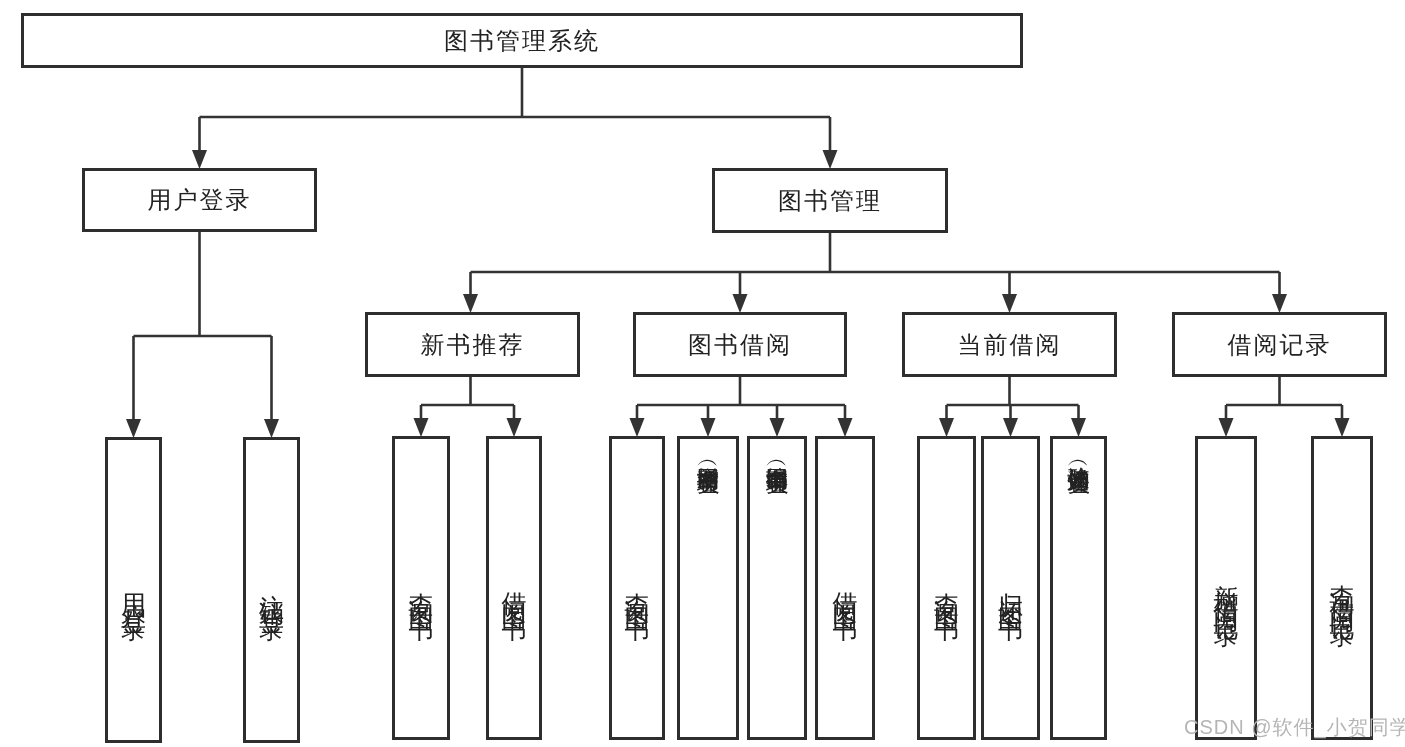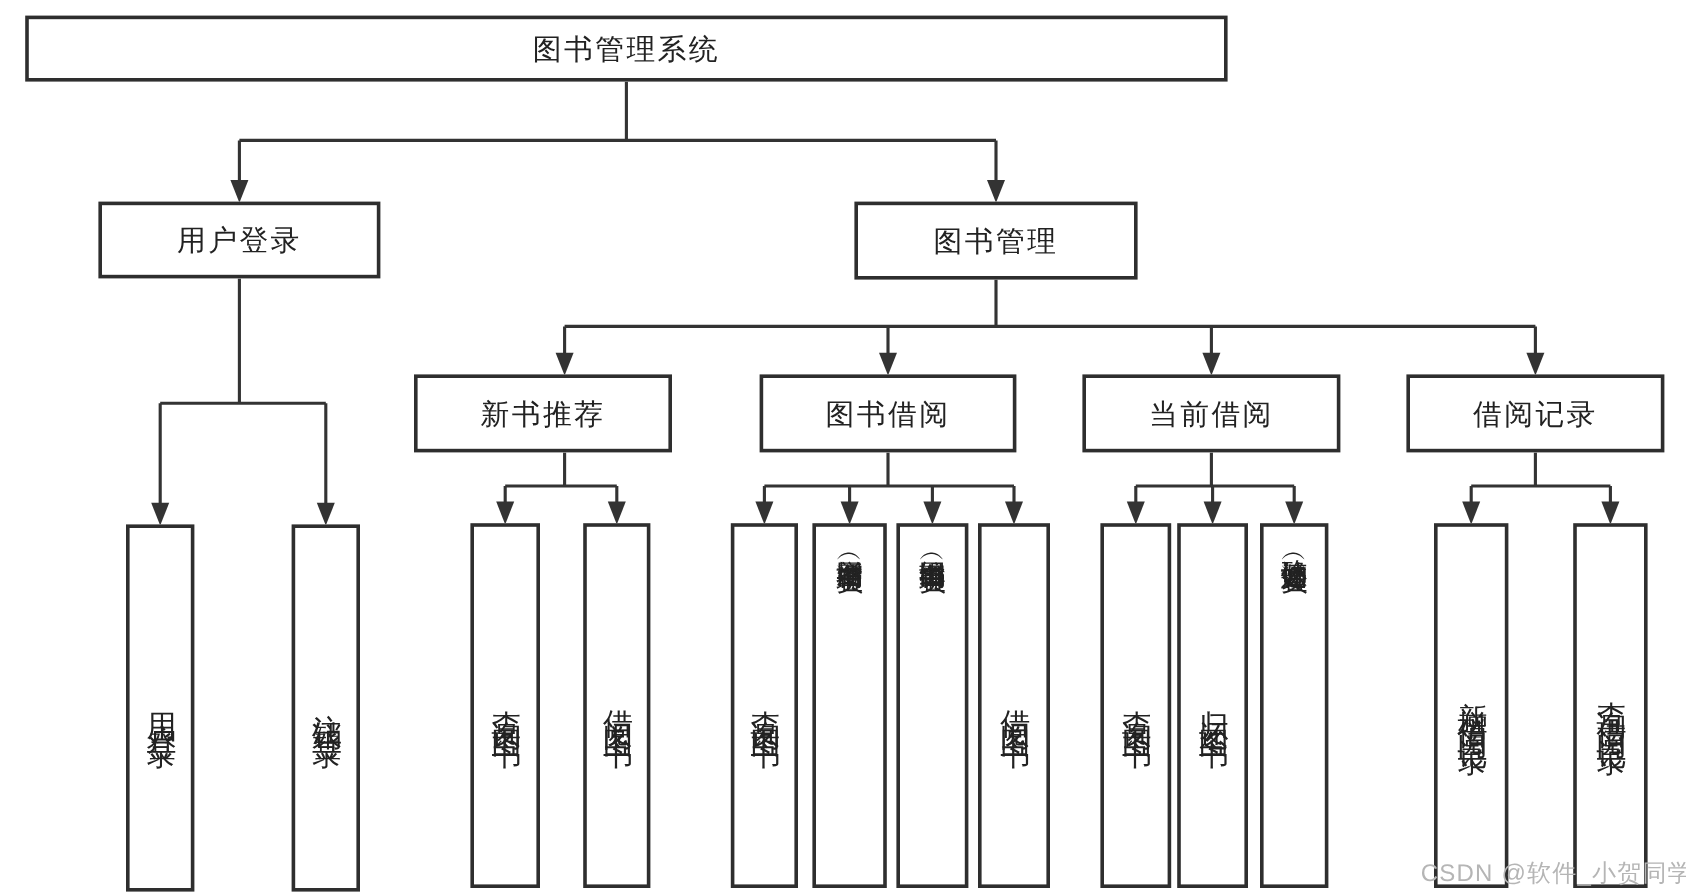--- a/index.html
+++ b/index.html
@@ -72,21 +72,21 @@
       <polygon points="1218.5,418 1233.5,418 1226,437"></polygon>
       <polygon points="1334.5,418 1349.5,418 1342,437"></polygon>
     </g>
   </svg>
 
   <div class="box h" style="left:21px;top:13px;width:1002px;height:55px;">图书管理系统</div>
 
   <div class="box h" style="left:82px;top:168px;width:235px;height:64px;">用户登录</div>
   <div class="box h" style="left:712px;top:168px;width:236px;height:65px;text-align:center;">图书管理</div>
 
-  <div class="box h" style="left:345px;top:312px;width:215px;height:65px;">新书推荐</div>
+  <div class="box h" style="left:365px;top:312px;width:215px;height:65px;">新书推荐</div>
   <div class="box h" style="left:633px;top:312px;width:214px;height:65px;">图书借阅</div>
   <div class="box h" style="left:902px;top:312px;width:215px;height:65px;">当前借阅</div>
   <div class="box h" style="left:1172px;top:312px;width:215px;height:65px;">借阅记录</div>
 
   <div class="box v" style="left:105px;top:437px;width:57px;height:306px;">用户登录</div>
   <div class="box v" style="left:243px;top:437px;width:57px;height:306px;">注销登录</div>
 
   <div class="box v" style="left:392px;top:436px;width:58px;height:304px;">查询图书</div>
   <div class="box v" style="left:486px;top:436px;width:56px;height:304px;">借阅图书</div>
 

